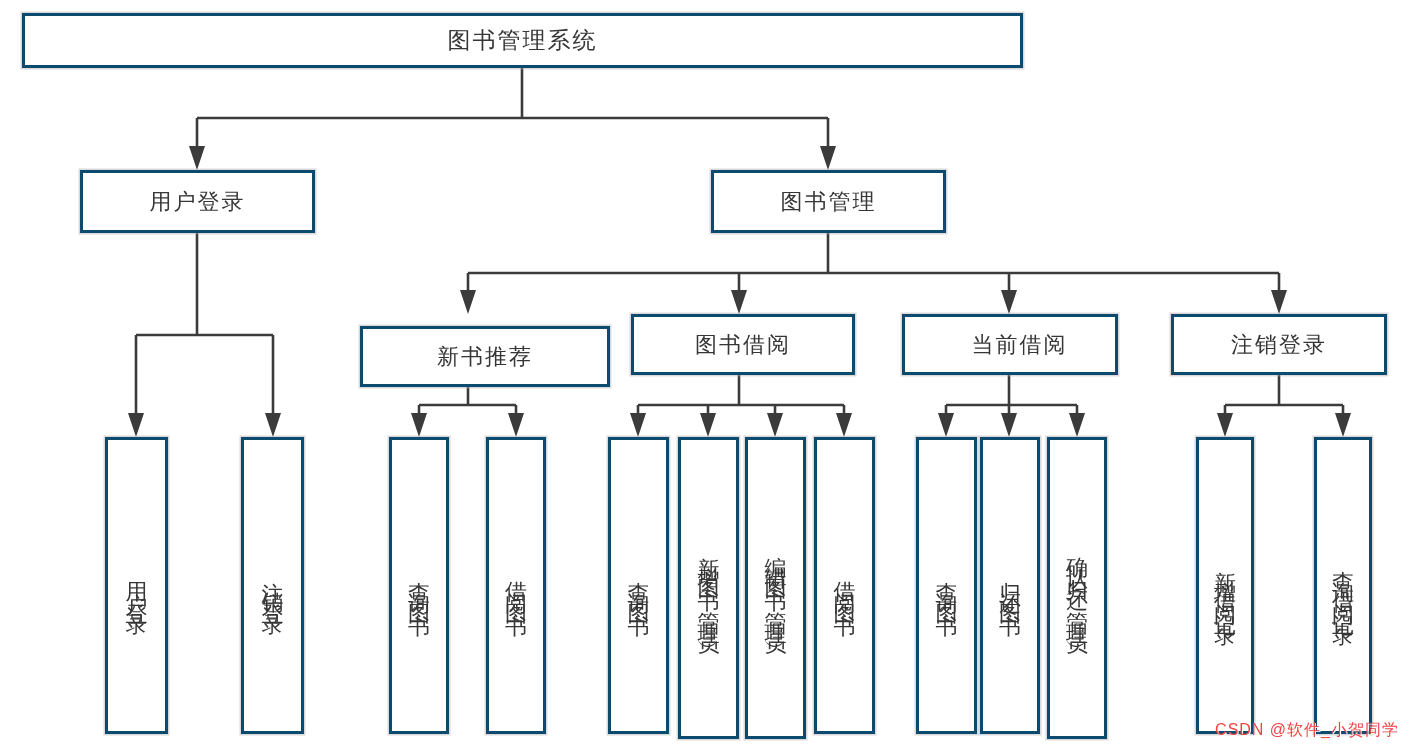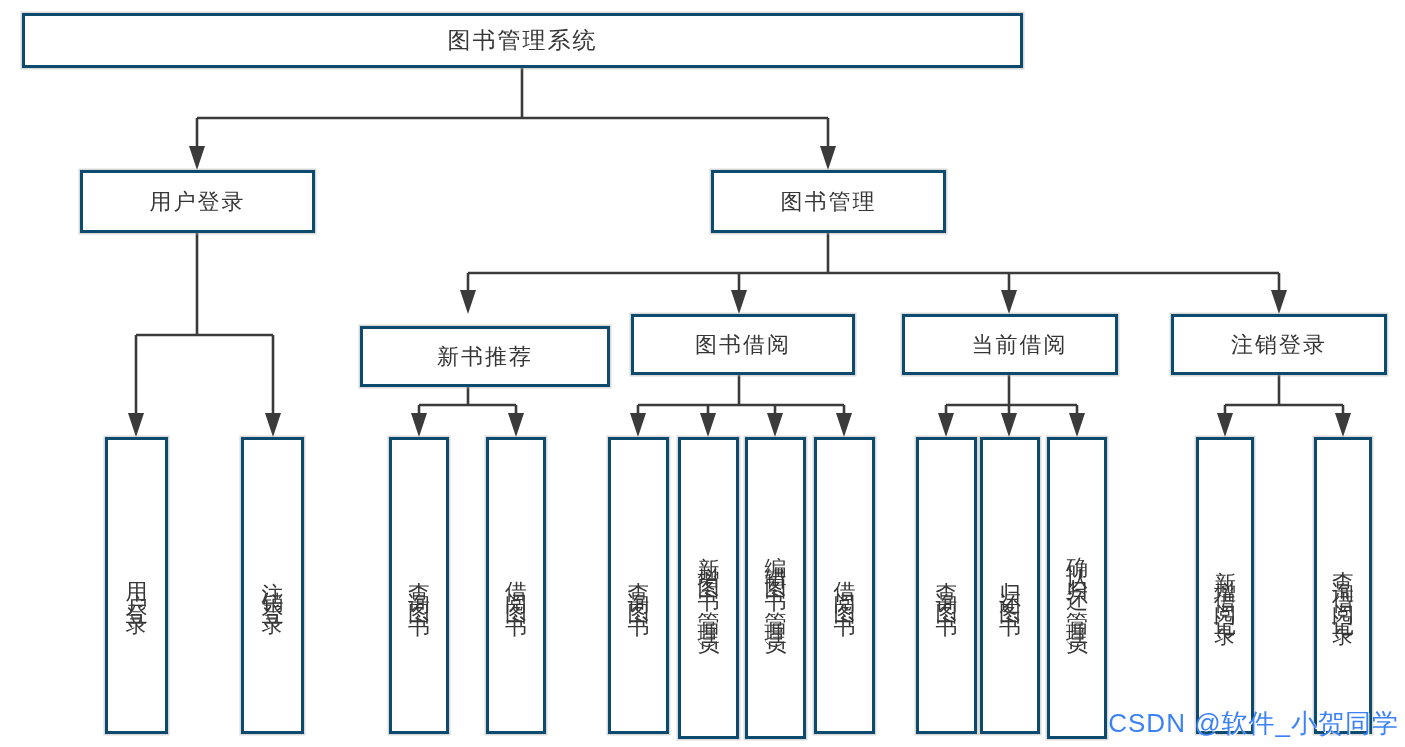--- a/index.html
+++ b/index.html
@@ -28,22 +28,22 @@
     font-size:22px;
     letter-spacing:11px;
     line-height:1;
     color:#363636;
   }
   .leaf{top:437px;height:297px;}
   .leaf.tall{height:302px;}
   .watermark{
     position:absolute;
     right:6px;bottom:6px;
-    font-size:26px;
-    color:#3b82f6;
+    font-size:16px;
+    color:#ef4444;
     letter-spacing:1px;
     text-shadow:1px 1px 0 #ffffff;
     z-index:10;
     white-space:nowrap;
   }
 </style>
 </head>
 <body>
 
 <div class="canvas">

